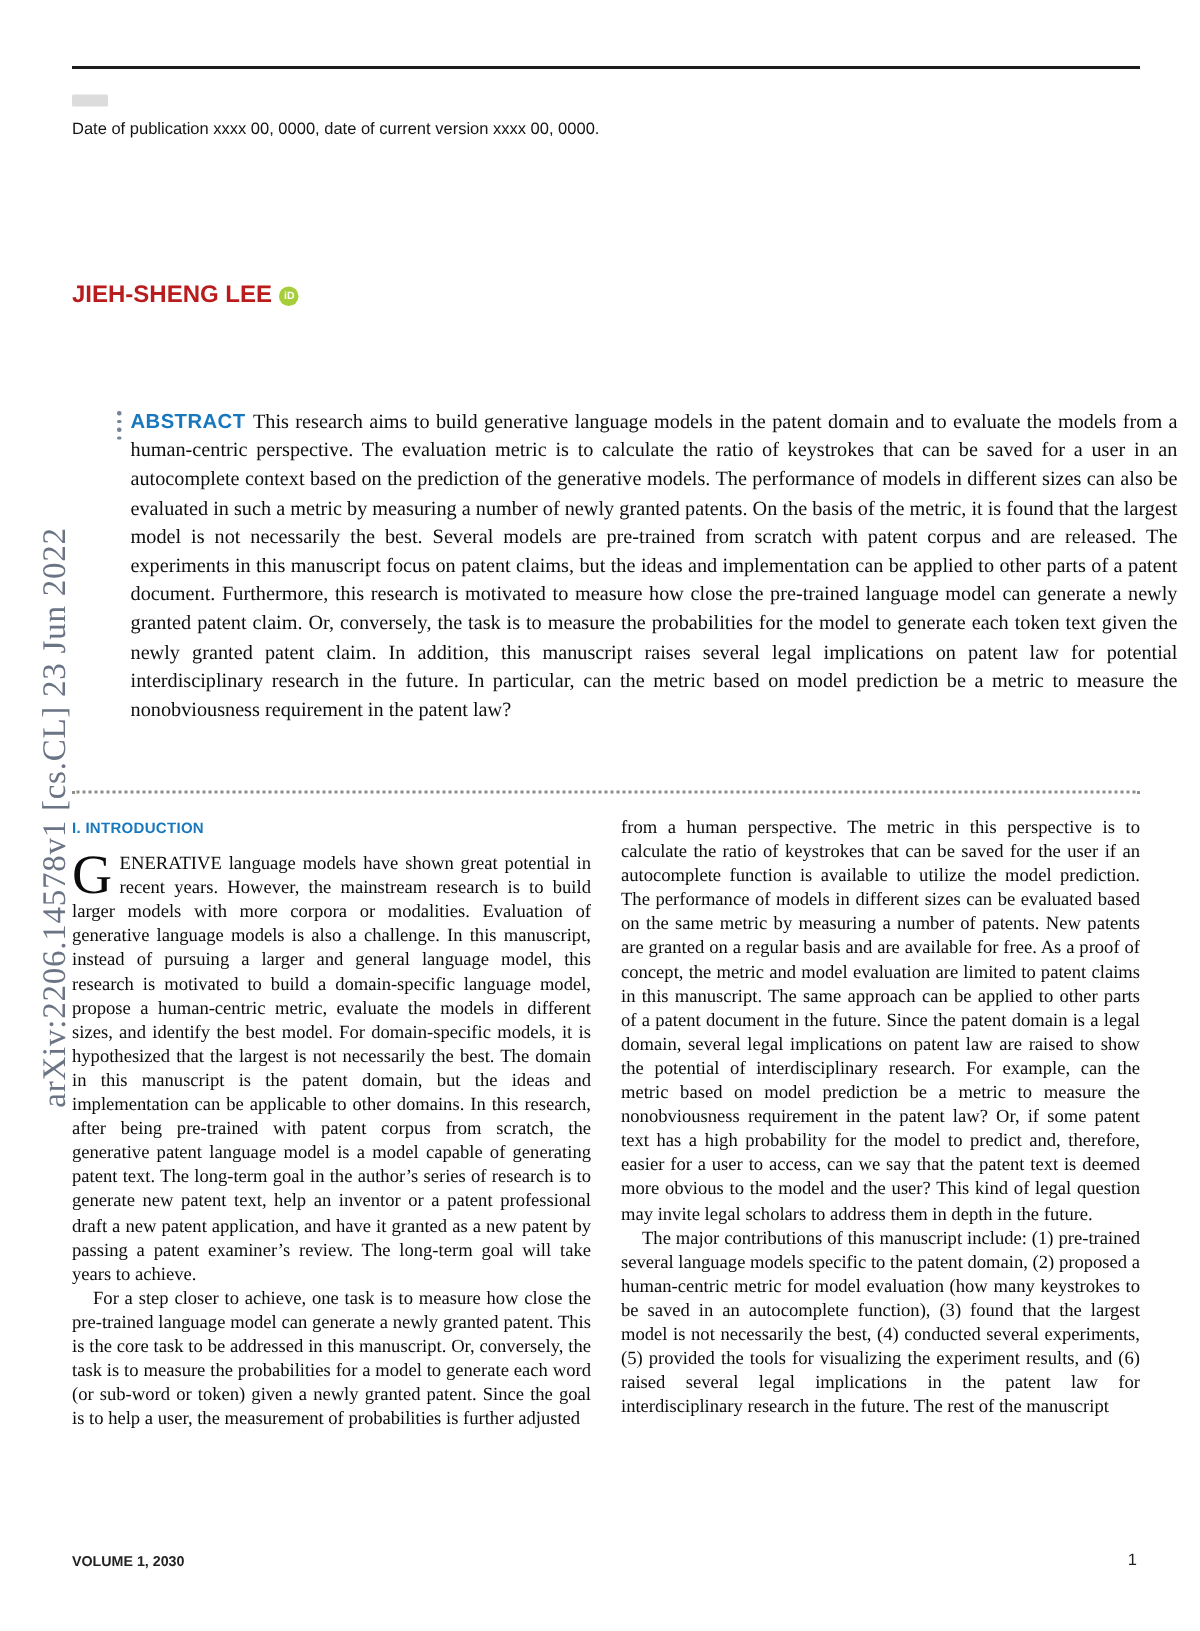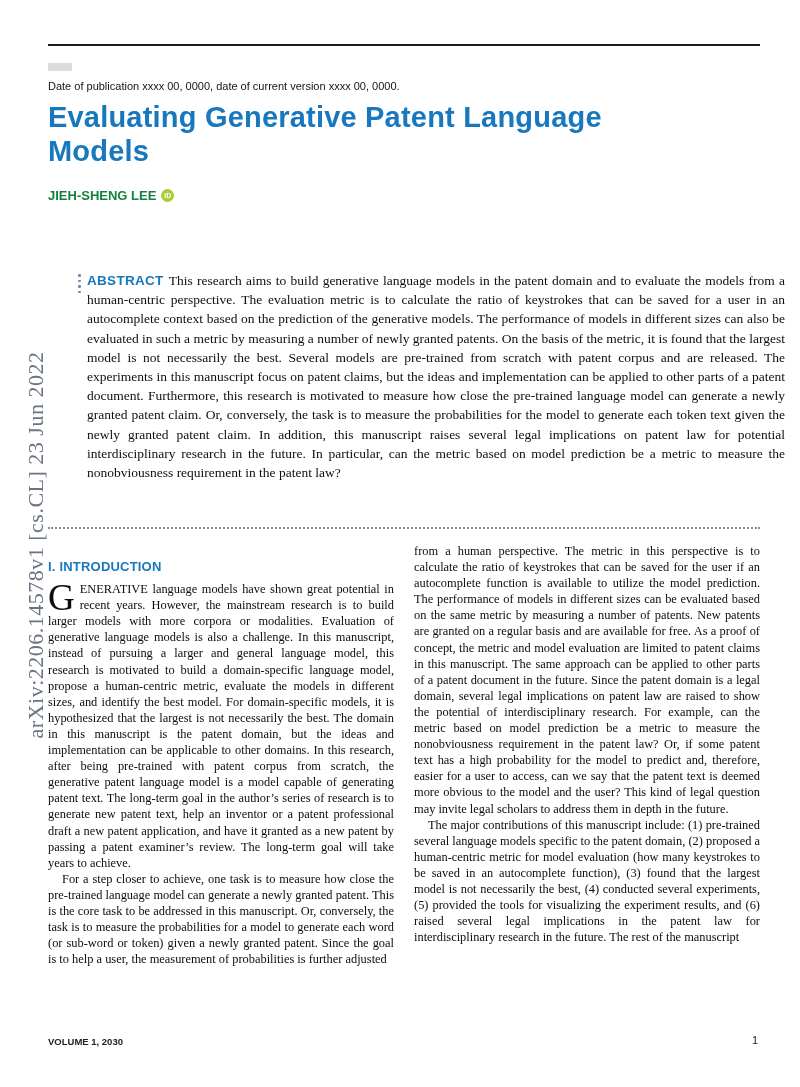--- a/index.html
+++ b/index.html
@@ -18,21 +18,21 @@
   .date-line {
     position:absolute; left:48px; top:80px; width:712px;
     font-family:"Liberation Sans", sans-serif; font-size:11px; color:#141414;
   }
   .paper-title {
     position:absolute; left:48px; top:100px; width:660px;
     font-family:"Liberation Sans", sans-serif; font-weight:bold;
     font-size:29px; line-height:34px; color:#1878be; letter-spacing:0.2px;
   }
   .author-row { position:absolute; left:48px; top:188px; display:flex; align-items:center; gap:5px; }
-  .author-name { font-family:"Liberation Sans", sans-serif; font-weight:bold; font-size:13px; color:#15803d; }
+  .author-name { font-family:"Liberation Sans", sans-serif; font-weight:bold; font-size:16px; color:#b91c1c; }
   .orcid { width:13px; height:13px; border-radius:50%; background:#a6ce39; color:#fff;
            font-family:"Liberation Sans", sans-serif; font-size:7px; font-weight:bold;
            display:flex; align-items:center; justify-content:center; }
   .affiliation { position:absolute; left:48px; top:209px; width:712px; font-size:10.5px; color:#1a1a1a; }
 
   .abstract-block {
     position:absolute; left:62px; top:271px; width:698px;
     font-size:13.5px; line-height:19.2px; text-align:justify; color:#0e0e0e;margin-left:25px;
   }
   .index-block {
@@ -53,21 +53,21 @@
     border-top:2px dotted #8d8d8d;
   }
 
   .columns {
     position:absolute; left:48px; top:543px; width:712px; height:482px;
     display:flex; gap:20px; overflow:hidden;
   }
   .col { width:346px; font-size:12.4px; line-height:16.1px; text-align:justify; color:#0c0c0c; }
   .sec-heading {
     font-family:"Liberation Sans", sans-serif; font-weight:bold;
-    font-size:13px; color:#1878be; margin:16px 0 6px 0; letter-spacing:0.2px;
+    font-size:10px; color:#1878be; margin:2px 0 6px 0; letter-spacing:0.2px;
   }
   .dropcap {
     float:left; font-size:37px; line-height:30px; padding:2px 5px 0 0;
     font-family:"Liberation Serif", serif; color:#0c0c0c;
   }
   .para-indent { text-indent:14px; }
 
   .footer-volume {
     position:absolute; left:48px; top:1036px;
     font-family:"Liberation Sans", sans-serif; font-size:9.5px; font-weight:bold; color:#222;
@@ -88,21 +88,20 @@
 </head>
 <body>
 
 <div class="page">
 
   <div class="top-rule"></div>
   <div class="faint-logo"></div>
 
   <div class="date-line">Date of publication xxxx 00, 0000, date of current version xxxx 00, 0000.</div>
 
-  <h1 class="paper-title">Evaluating Generative Patent Language Models</h1>
 
   <div class="author-row">
     <span class="author-name">JIEH-SHENG LEE</span>
     <span class="orcid">iD</span>
   </div>
 
 
   <div class="arxiv-stamp">arXiv:2206.14578v1  [cs.CL]  23 Jun 2022</div>
 
   <div class="abstract-block">

